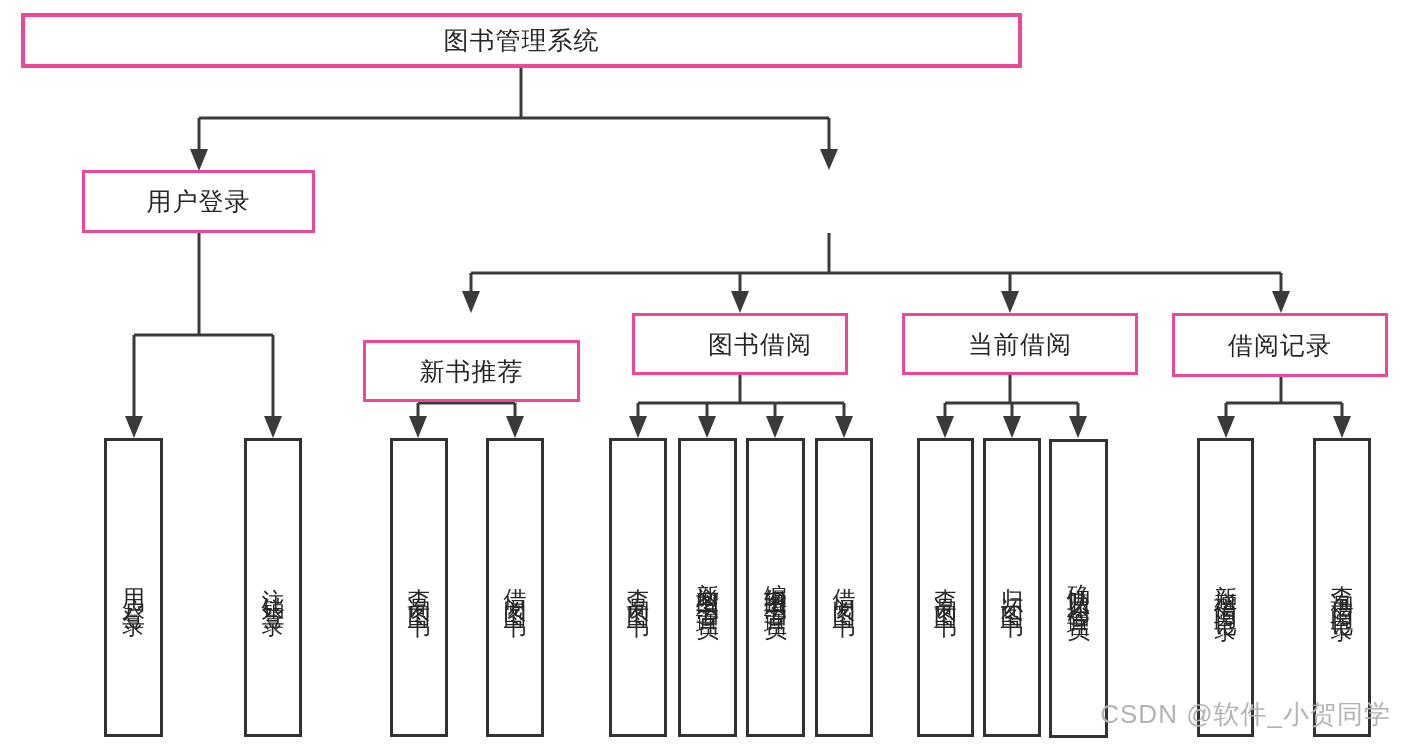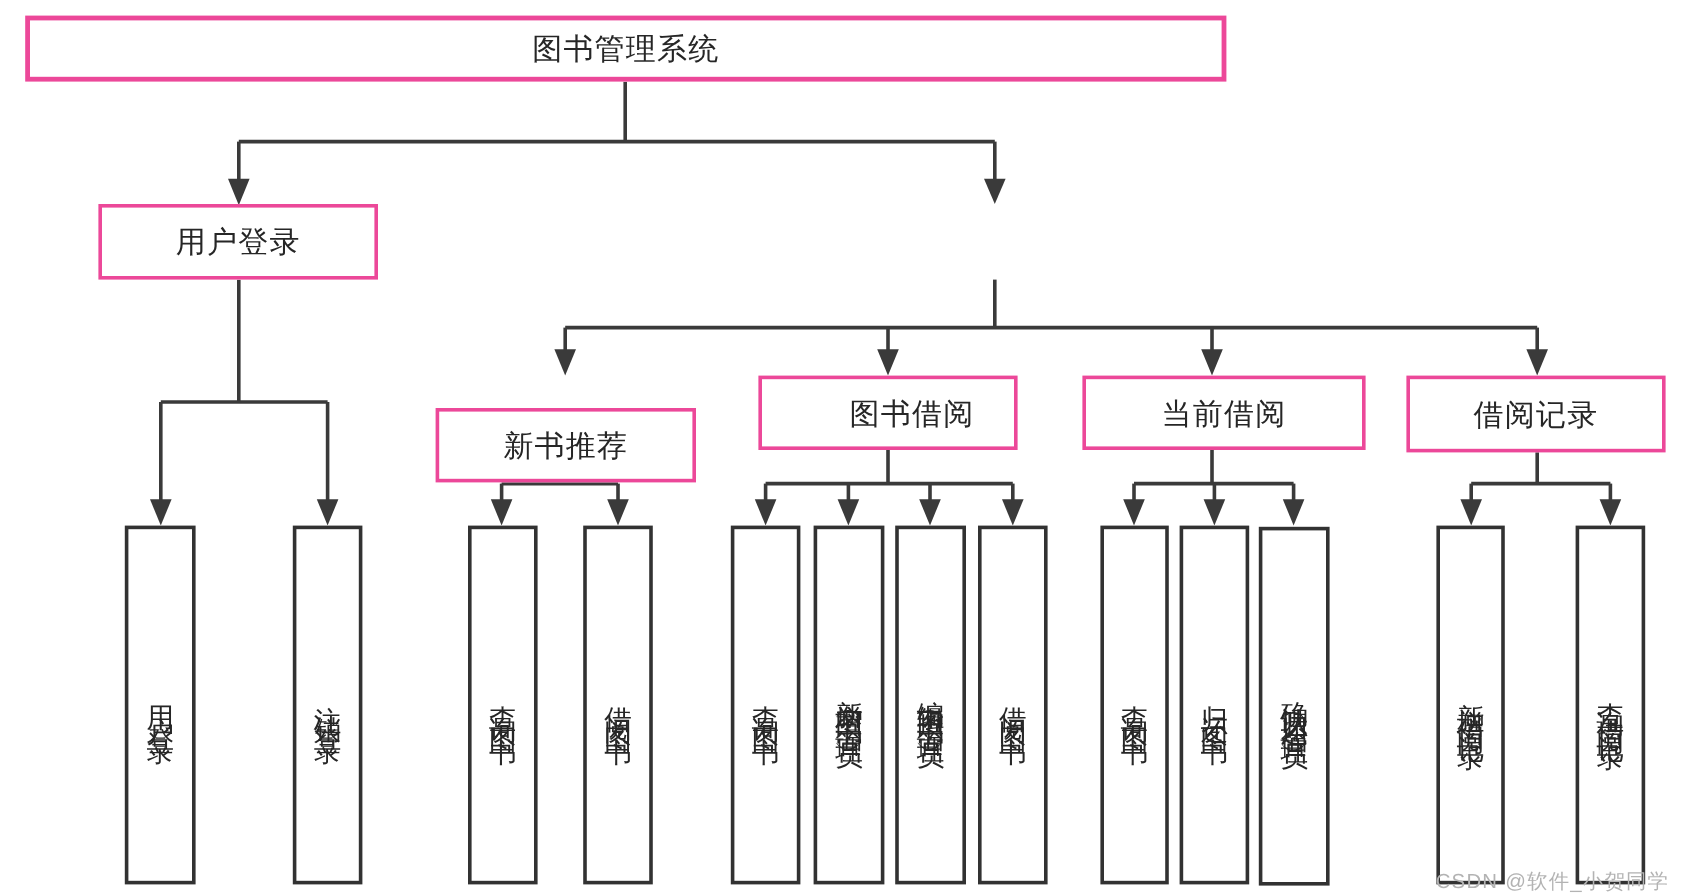--- a/index.html
+++ b/index.html
@@ -39,22 +39,22 @@
   .vbox .vtext{
     writing-mode:vertical-rl;
     text-orientation:mixed;
     font-size:23px;
     letter-spacing:9px;
     line-height:1;
     white-space:nowrap;
   }
   #watermark{
     position:absolute;
-    right:14px;bottom:1px;
-    font-size:17px;
+    right:14px;bottom:15px;
+    font-size:26px;
     color:var(--watermark);
     letter-spacing:1px;
   }
   svg line, svg polyline{stroke:var(--line);stroke-width:3;fill:none;}
   svg polygon{fill:var(--line);stroke:none;}
 </style>
 </head>
 <body>
 
 <div id="stage">

